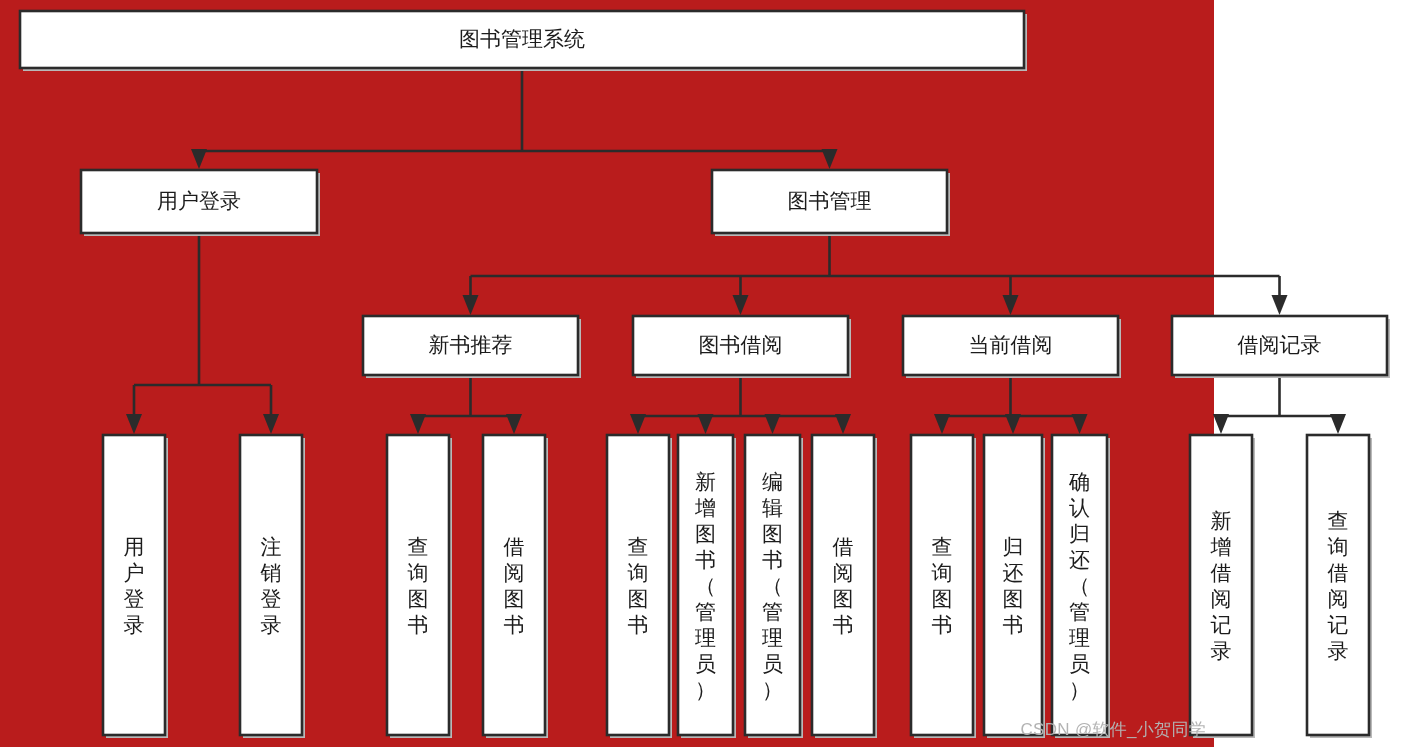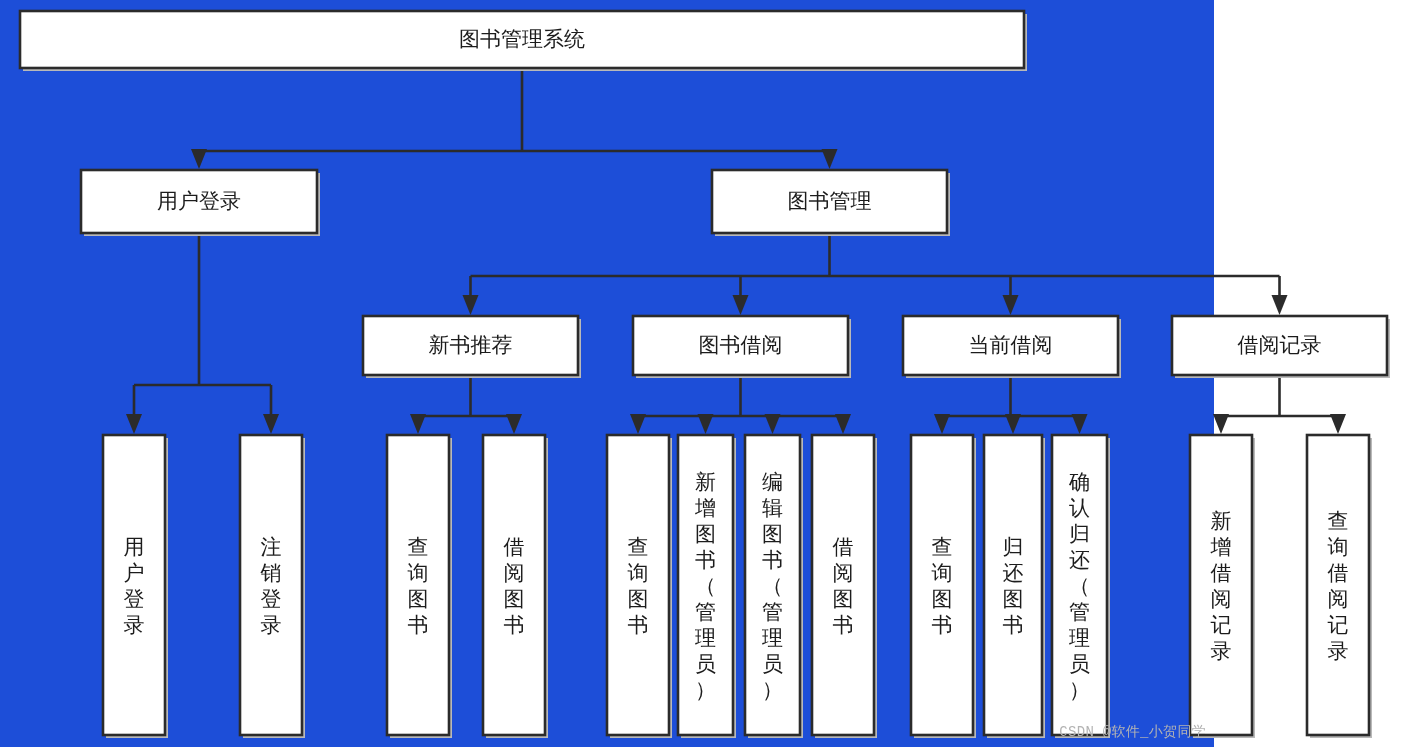--- a/index.html
+++ b/index.html
@@ -10,21 +10,21 @@
   body {
     width: 1405px;
     height: 747px;
     font-family: "Liberation Sans", sans-serif;
     overflow: hidden;
   }
   #diagram-root {
     position: relative;
     width: 1214px;
     height: 747px;
-    background: #1d4ed8;
+    background: #b91c1c;
   }
   svg#flow {
     position: absolute;
     left: 0;
     top: 0;
     width: 1405px;
     height: 747px;
   }
   .node-box {
     fill: #ffffff;
@@ -53,22 +53,22 @@
   .node-label-v {
     font-family: "Liberation Sans", sans-serif;
     font-size: 21px;
     fill: #1c1c1c;
     text-anchor: middle;
   }
   .watermark {
     position: absolute;
     right: 8px;
     bottom: 6px;
-    font-family: Liberation Mono, monospace;
-    font-size: 14px;
+    font-family: Liberation Sans, sans-serif;
+    font-size: 17px;
     color: #b3b3b3;
     white-space: nowrap;
     letter-spacing: 0.3px;
   }
 </style>
 </head>
 <body>
 
 <div id="diagram-root">
   <svg id="flow" viewBox="0 0 1405 747">

